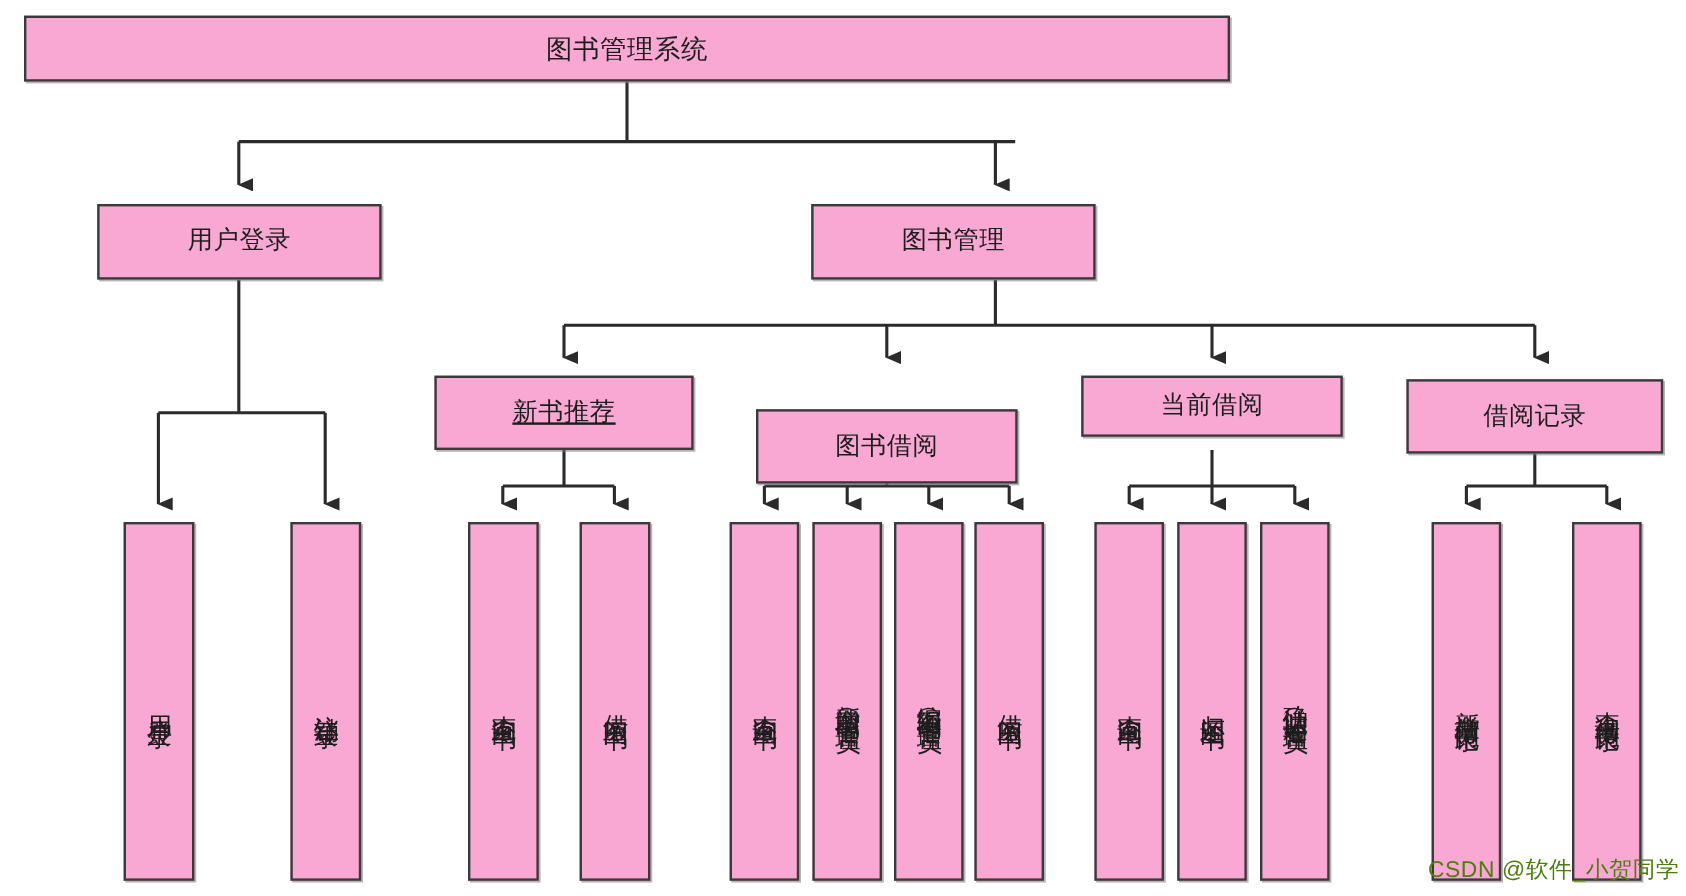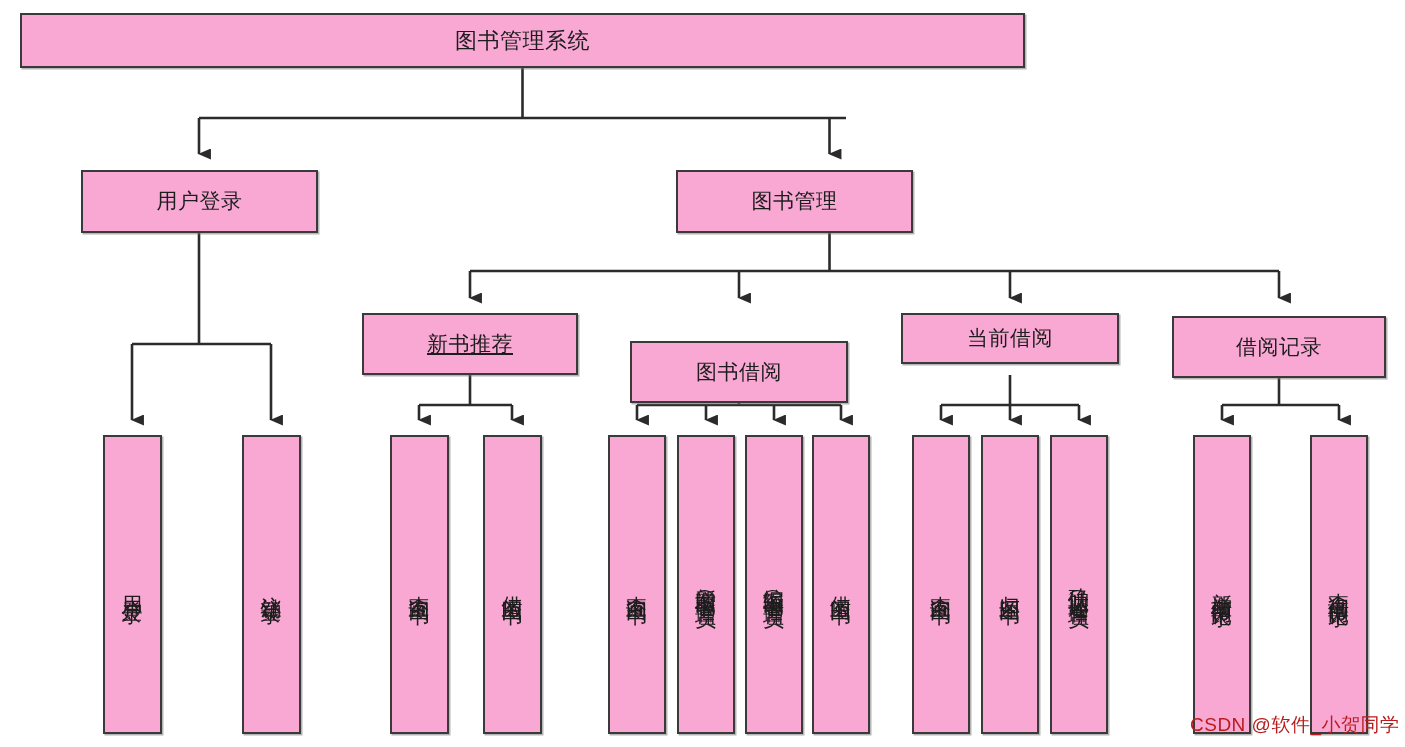--- a/index.html
+++ b/index.html
@@ -57,21 +57,21 @@
     white-space: nowrap;
     letter-spacing: 3px;
     line-height: 1;
     max-height: 100%;
   }
   .watermark {
     position: absolute;
     left: 1190px;
     top: 712px;
     font-size: 19px;
-    color: #b91c1c;
+    color: #4d7c0f;
     white-space: nowrap;
     letter-spacing: 0.5px;
   }
 </style>
 </head>
 <body>
 
 <div id="canvas">
 
   <svg class="wires" viewBox="0 0 1405 747" xmlns="http://www.w3.org/2000/svg">

